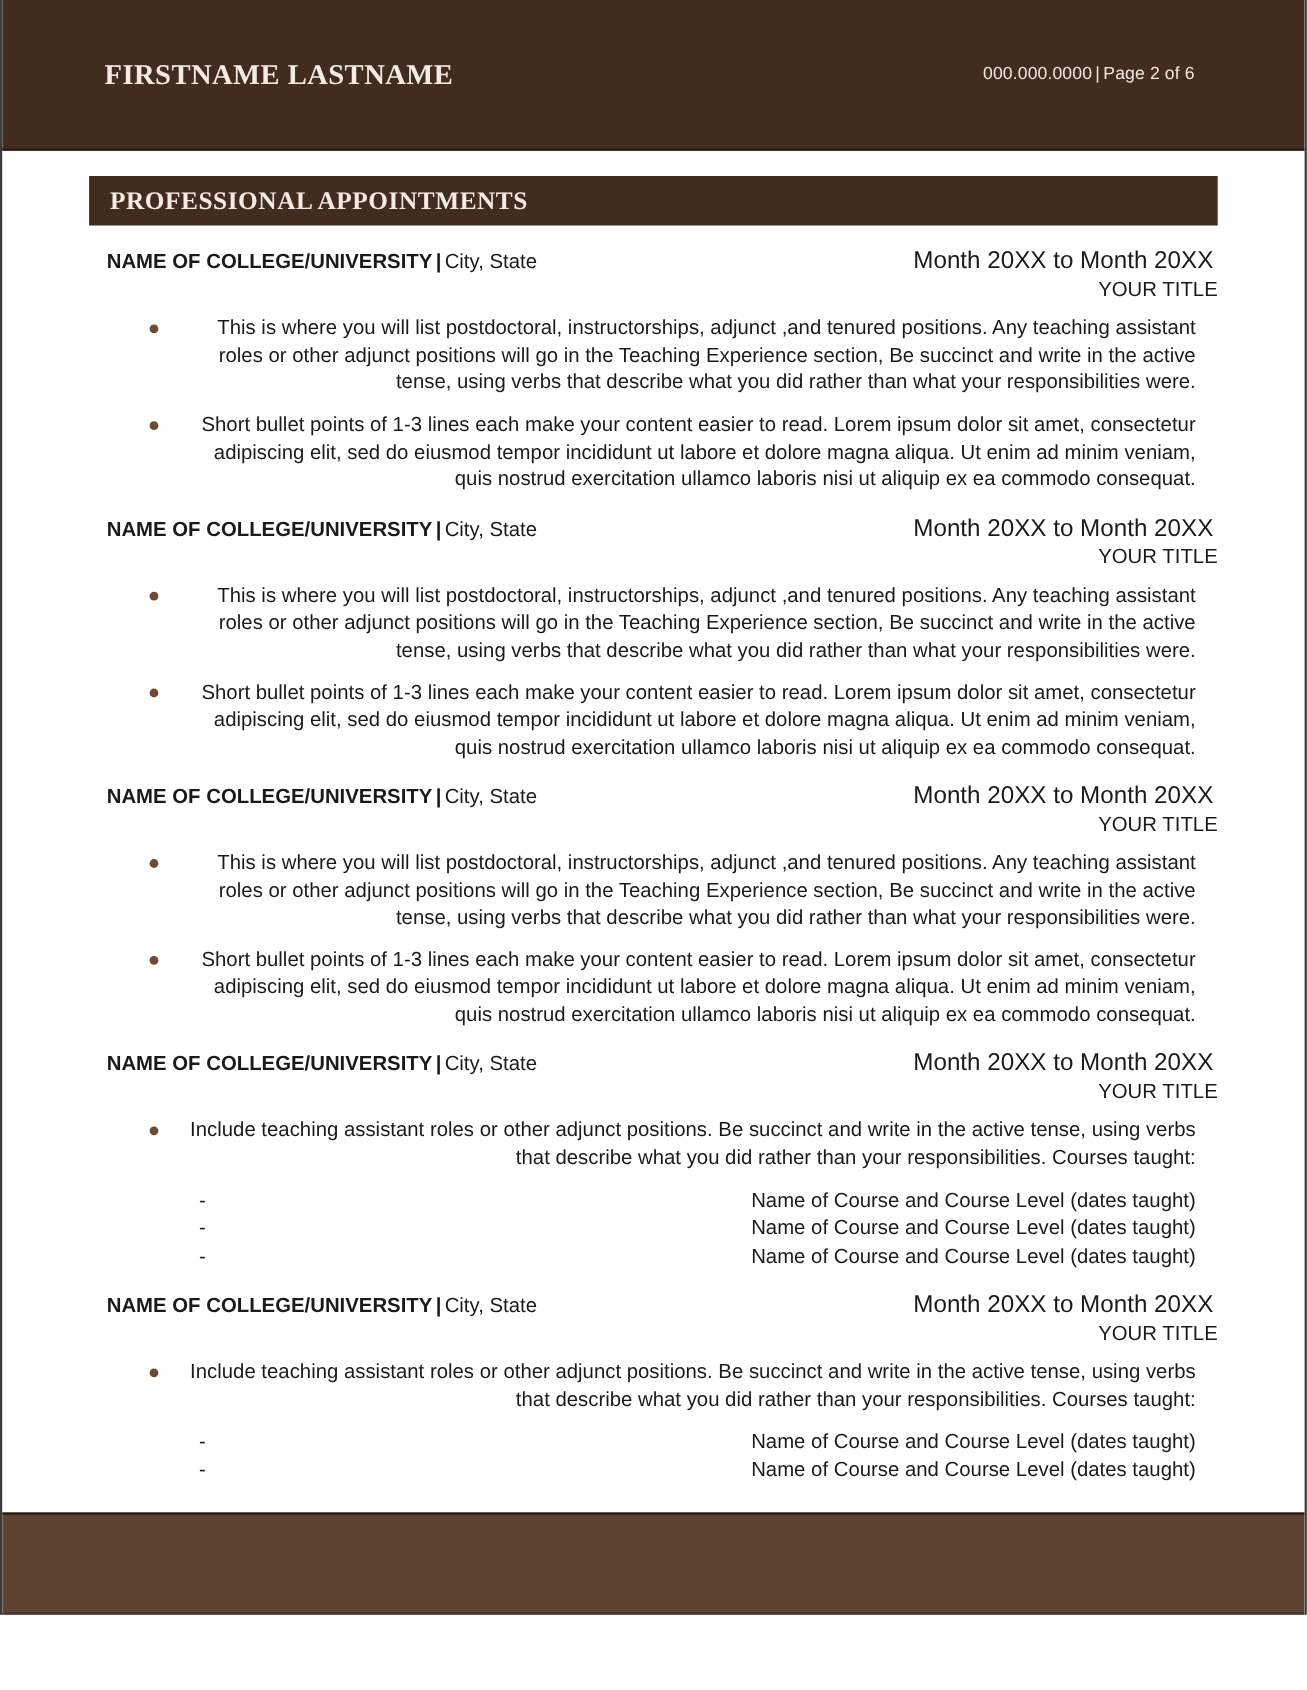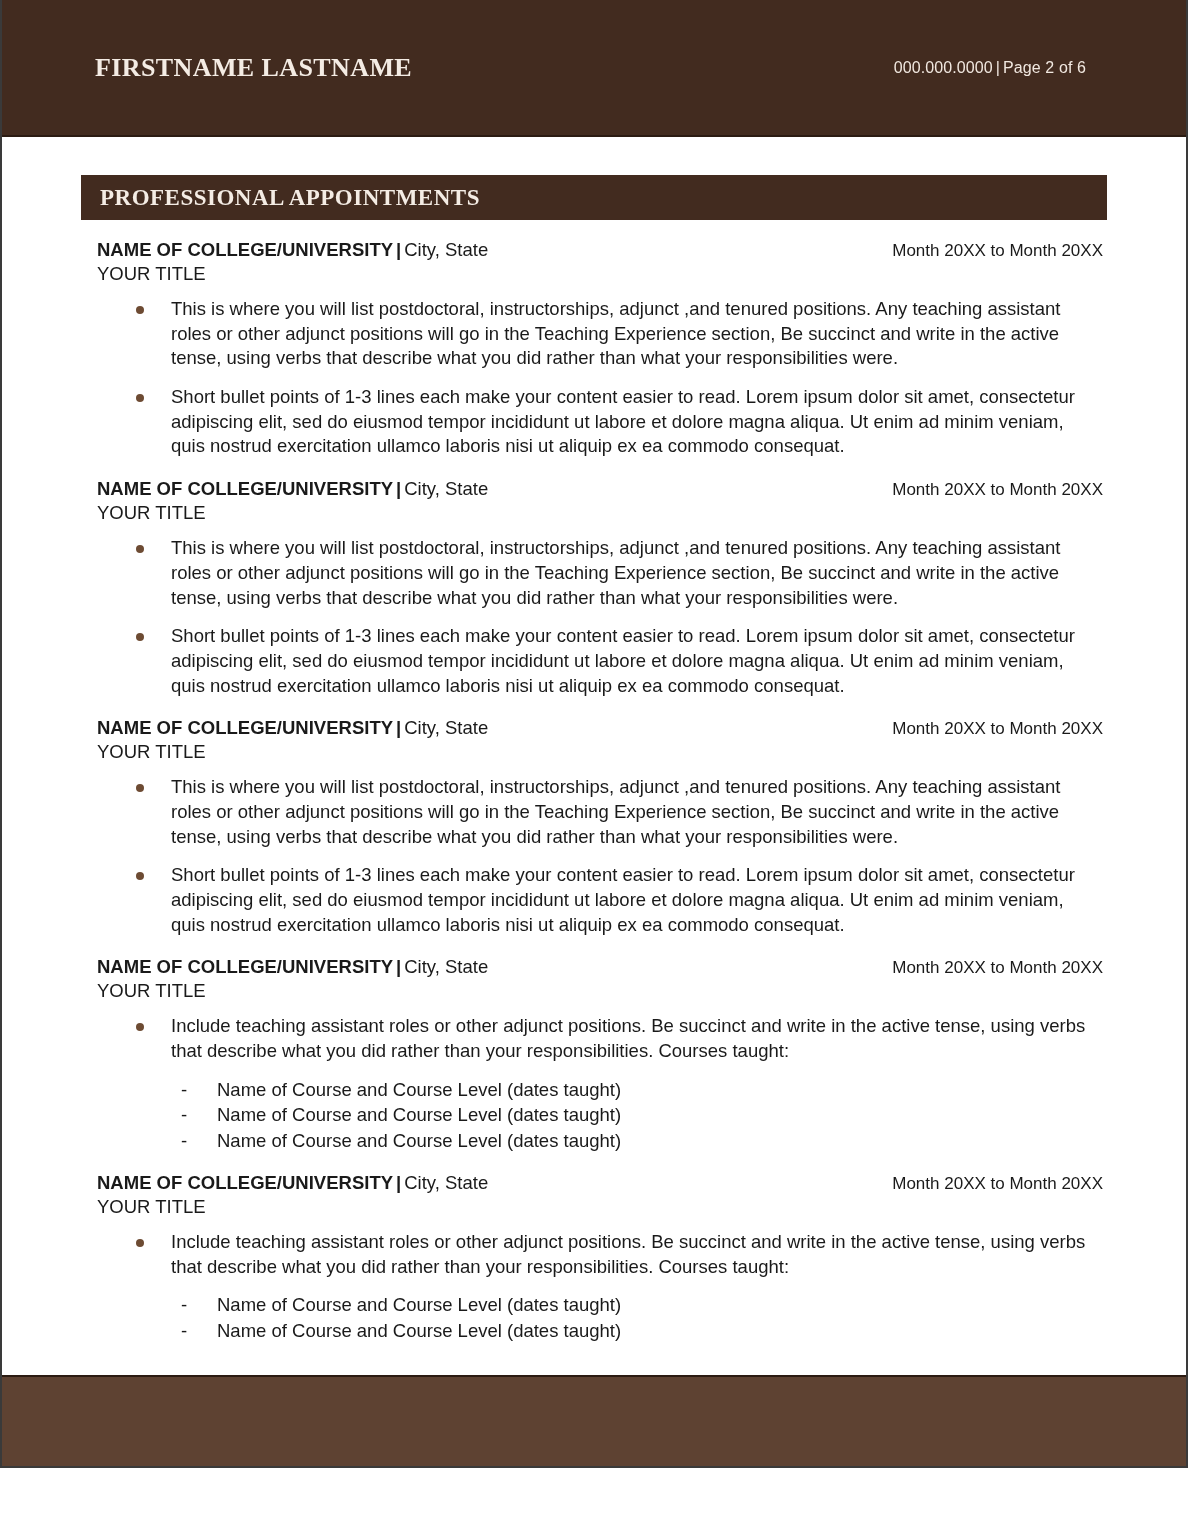--- a/index.html
+++ b/index.html
@@ -64,21 +64,21 @@
 
   
   .section-bar {
     background: #422b1f;
     height: 45px;
     display: flex;
     align-items: center;
     padding-left: 19px;
     margin-top: 38px;
   }
-  .section-bar.first { margin-top: 38px; }
+  .section-bar.first { margin-top: 23px; }
   .section-title {
     font-family: "Liberation Serif", serif;
     font-weight: bold;
     font-size: 23px;
     letter-spacing: 0.5px;
     color: #f4ece4;
     white-space: nowrap;
   }
 
   
@@ -98,46 +98,47 @@
     font-weight: bold;
   }
   .entry-org .pipe {
     font-weight: bold;
     padding: 0 3px;
   }
   .entry-org .loc {
     font-weight: normal;
   }
   .entry-dates {
-    font-size: 17px;
+    font-size: 22px;
     color: #1a1a1a;
     white-space: nowrap;
   }
   .entry-title {
     font-size: 18.5px;
     color: #1a1a1a;
     padding-left: 16px;
     margin-top: 2px;
+    text-align: right;
   }
 
   
   .bullets {
     margin: 12px 0 0 0;
     padding: 0;
     list-style: none;
   }
   .bullet-item {
     position: relative;
     padding-left: 90px;
     padding-right: 20px;
     margin-bottom: 14px;
     font-size: 18.5px;
     line-height: 1.335;
     color: #1a1a1a;
-    text-align: left;
+    text-align: right;
   }
   .bullet-item:last-child { margin-bottom: 0; }
   .bullet-dot {
     position: absolute;
     left: 55px;
     top: 9px;
     width: 8px;
     height: 8px;
     border-radius: 50%;
     background: #6d4b33;

